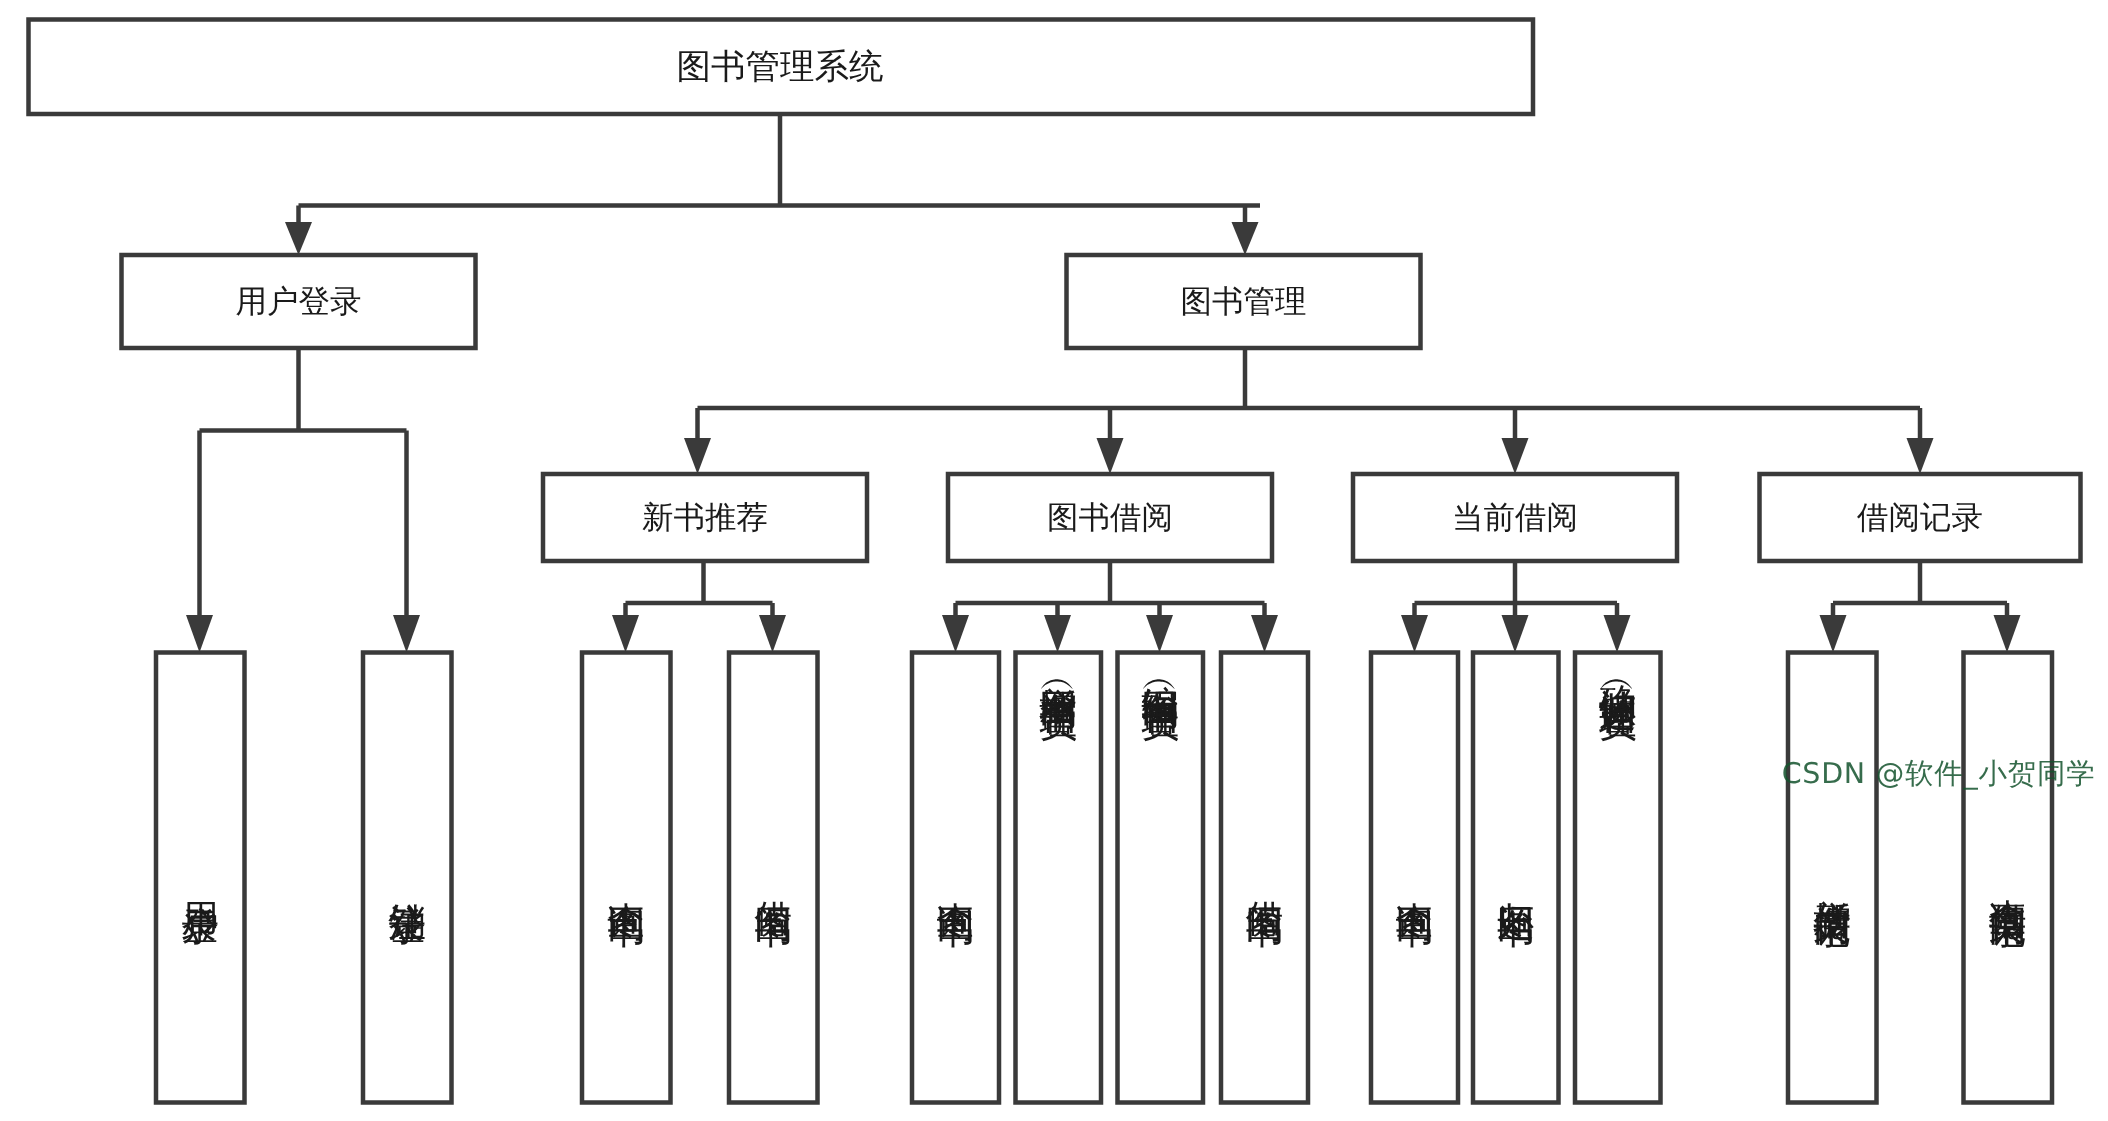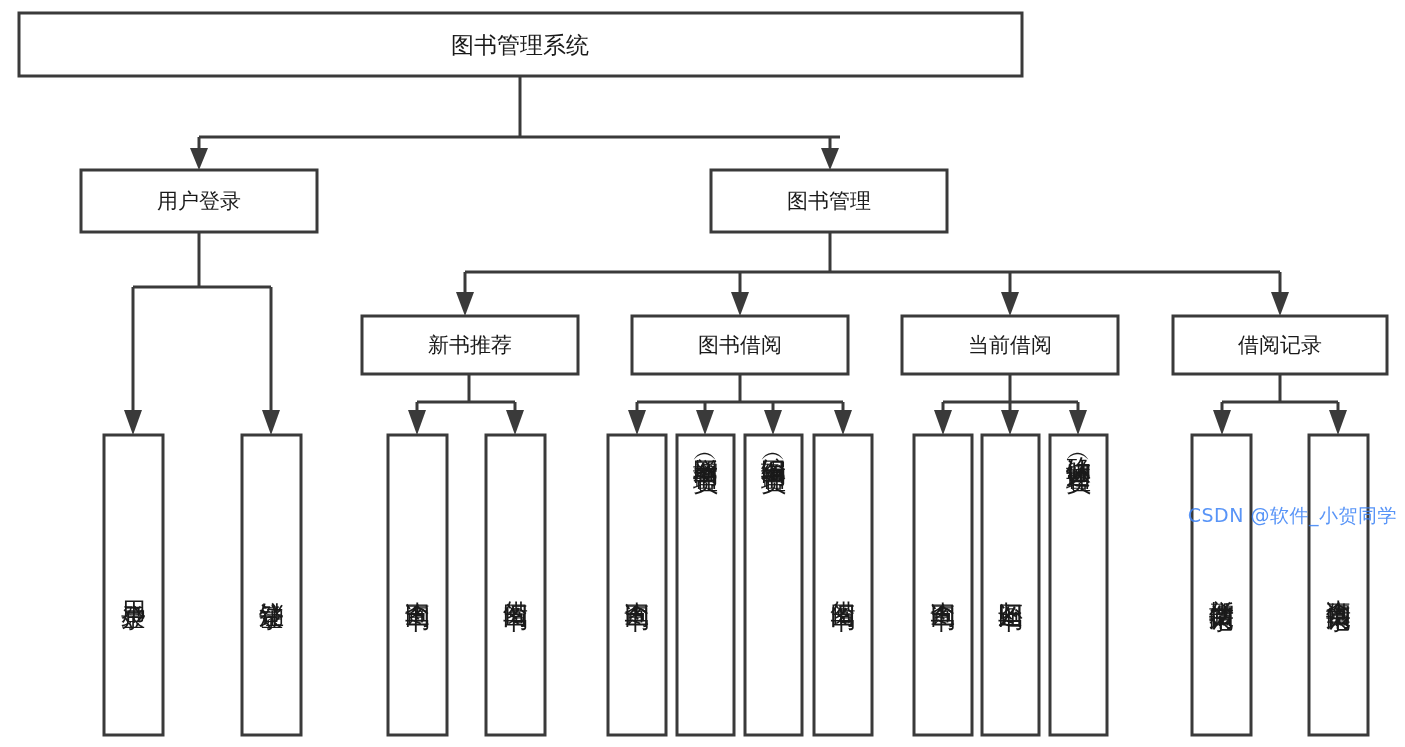--- a/index.html
+++ b/index.html
@@ -73,21 +73,21 @@
     letter-spacing: 2px;
     color: #1a1a1a;
     white-space: nowrap;
   }
   #watermark {
     position: absolute;
     right: 8px;
     bottom: 4px;
     font-family: "DejaVu Sans", "Liberation Sans", sans-serif;
     font-size: 19px;
-    color: #3b82f6;
+    color: #14532d;
     opacity: 0.85;
     white-space: nowrap;
     letter-spacing: 0.5px;
   }
 </style>
 </head>
 <body>
 
 <div id="diagram-root">
 

